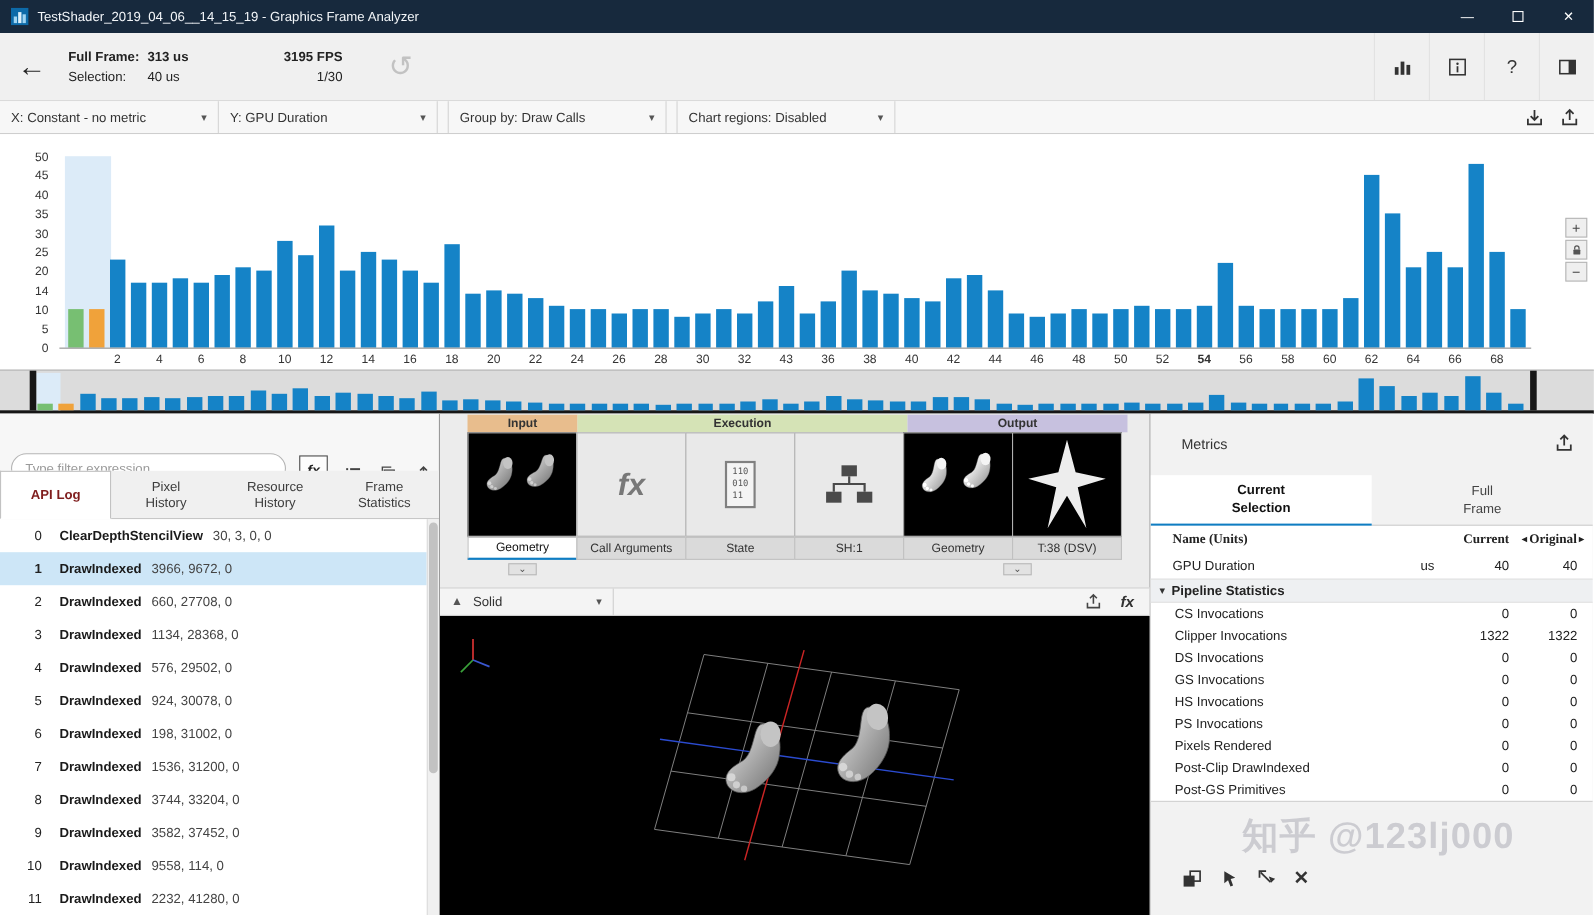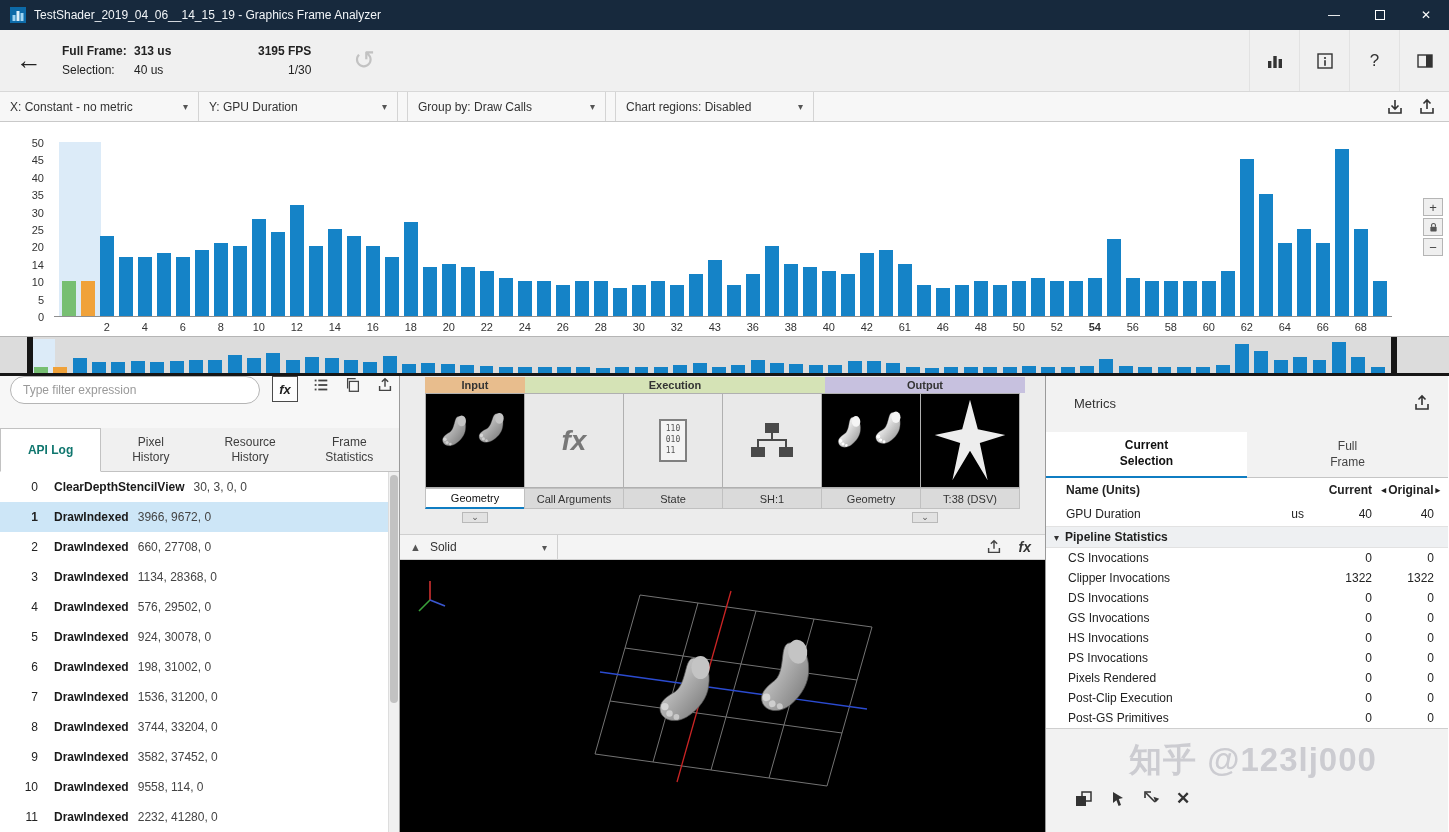--- a/index.html
+++ b/index.html
@@ -58,28 +58,28 @@
   #mini-bars{position:absolute;left:34px;top:2px;width:1356px;height:34px;}
   .mini-handle{position:absolute;top:0;width:6px;height:36px;background:#161616;}
 
   
   #bottom{position:absolute;top:376px;left:0;width:1449px;height:456px;display:flex;}
   #left-panel{width:400px;position:relative;background:#f7f7f7;border-right:1px solid #9a9a9a;flex:none;}
   #mid-panel{width:646px;position:relative;background:#ececec;border-right:1px solid #9a9a9a;flex:none;}
   #right-panel{width:402px;position:relative;background:#f2f2f2;flex:none;overflow:hidden;}
 
   
-  #filter-row{position:absolute;top:0;left:0;right:0;height:52px;display:flex;align-items:flex-start;}
+  #filter-row{position:absolute;top:12px;left:0;right:0;height:52px;display:flex;align-items:flex-end;}
   #filter-input{margin-left:10px;width:250px;height:28px;border:1px solid #b5b5b5;border-radius:14px;padding:0 12px;font-size:12px;color:#333;background:#fff;font-family:"Liberation Sans",sans-serif;}
   #filter-input::placeholder{color:#9a9a9a;}
   #fx-btn{width:26px;height:26px;margin-left:12px;border:1px solid #4a4a4a;background:#fdfdfd;display:flex;align-items:center;justify-content:center;font-style:italic;font-weight:bold;font-size:13px;color:#222;}
   .flt-icon{margin-left:14px;}
   #left-tabs{position:absolute;top:52px;left:0;right:0;height:44px;display:flex;background:#f0f0f0;border-bottom:1px solid #c2c2c2;}
   .ltab{flex:1;display:flex;align-items:center;justify-content:center;text-align:center;color:#3d3d3d;white-space:pre-line;line-height:1.25;}
-  .ltab.active{background:#fff;border:1px solid #c2c2c2;border-bottom:1px solid #fff;margin-bottom:-1px;font-weight:bold;color:#0f766e;}
+  .ltab.active{background:#fff;border:1px solid #c2c2c2;border-bottom:1px solid #fff;margin-bottom:-1px;font-weight:bold;color:#7f1d1d;}
   #api-log{position:absolute;top:96px;left:0;right:11px;bottom:0;background:#fff;overflow:hidden;}
   .log-row{height:30px;display:flex;align-items:center;}
   .log-row.selected{background:#cde6f7;}
   .log-row .idx{width:38px;text-align:right;color:#222;flex:none;}
   .log-row.selected .idx{font-weight:bold;}
   .log-row .fn{font-weight:bold;margin-left:16px;color:#1a1a1a;white-space:nowrap;}
   .log-row .args{margin-left:9px;color:#444;white-space:nowrap;}
   #left-scroll{position:absolute;top:96px;right:0;width:11px;bottom:0;background:#f0f0f0;border-left:1px solid #ddd;}
   #left-thumb{position:absolute;top:3px;left:1px;width:8px;height:228px;background:#c2c2c2;border-radius:4px;}
 
@@ -112,21 +112,21 @@
 
   
   #metrics-title{position:absolute;left:28px;top:20px;font-size:13px;color:#333;}
   #metrics-export{position:absolute;right:16px;top:17px;}
   #metrics-tabs{position:absolute;top:56px;left:0;right:0;height:46px;display:flex;border-bottom:1px solid #c5c5c5;}
   .mtab{flex:1;display:flex;align-items:center;justify-content:center;text-align:center;color:#444;white-space:pre-line;line-height:1.3;}
   .mtab.active{background:#fff;border-bottom:2px solid #0f7dc2;margin-bottom:-1px;font-weight:bold;color:#111;}
   #metrics-table{position:absolute;top:102px;left:0;right:0;background:#fff;border-bottom:1px solid #cfcfcf;}
   .mt-row{display:flex;align-items:center;height:24px;}
   .mt-row.stat{height:20px;}
-  .mt-header{font-weight:bold;}
+  .mt-header{font-weight:bold;font-family:Liberation Serif, serif;}
   .col-name{flex:1;padding-left:20px;white-space:nowrap;}
   .col-name.sub{padding-left:22px;}
   .col-unit{width:48px;text-align:right;flex:none;}
   .col-cur{width:68px;text-align:right;flex:none;}
   .col-cur2{width:116px;text-align:right;flex:none;}
   .col-orig{width:76px;text-align:right;padding-right:14px;flex:none;}
   .orig-head{width:76px;text-align:right;padding-right:8px;flex:none;display:flex;align-items:center;justify-content:flex-end;gap:2px;}
   .orig-head .arr{font-size:9px;color:#222;}
   .section-row{display:flex;align-items:center;height:22px;background:#eef0f2;border-top:1px solid #e2e2e2;border-bottom:1px solid #e2e2e2;}
   .section-row .tri{margin-left:8px;font-size:10px;color:#333;}
@@ -404,21 +404,21 @@
       <span class="x-tick" style="left: 462.8px;">24</span>
       <span class="x-tick" style="left: 500.8px;">26</span>
       <span class="x-tick" style="left: 538.8px;">28</span>
       <span class="x-tick" style="left: 576.8px;">30</span>
       <span class="x-tick" style="left: 614.8px;">32</span>
       <span class="x-tick" style="left: 652.8px;">43</span>
       <span class="x-tick" style="left: 690.8px;">36</span>
       <span class="x-tick" style="left: 728.8px;">38</span>
       <span class="x-tick" style="left: 766.8px;">40</span>
       <span class="x-tick" style="left: 804.8px;">42</span>
-      <span class="x-tick" style="left: 842.8px;">61</span>
+      <span class="x-tick" style="left: 842.8px;">44</span>
       <span class="x-tick" style="left: 880.8px;">46</span>
       <span class="x-tick" style="left: 918.8px;">48</span>
       <span class="x-tick" style="left: 956.8px;">50</span>
       <span class="x-tick" style="left: 994.8px;">52</span>
       <span class="x-tick" style="left: 1032.8px; font-weight: bold;">54</span>
       <span class="x-tick" style="left: 1070.8px;">56</span>
       <span class="x-tick" style="left: 1108.8px;">58</span>
       <span class="x-tick" style="left: 1146.8px;">60</span>
       <span class="x-tick" style="left: 1184.8px;">62</span>
       <span class="x-tick" style="left: 1222.8px;">64</span>
@@ -772,21 +772,21 @@
             <span class="col-name sub">PS Invocations</span>
             <span class="col-cur">0</span>
             <span class="col-orig">0</span>
           </div>
           <div class="mt-row stat">
             <span class="col-name sub">Pixels Rendered</span>
             <span class="col-cur">0</span>
             <span class="col-orig">0</span>
           </div>
           <div class="mt-row stat">
-            <span class="col-name sub">Post-Clip Execution</span>
+            <span class="col-name sub">Post-Clip DrawIndexed</span>
             <span class="col-cur">0</span>
             <span class="col-orig">0</span>
           </div>
           <div class="mt-row stat">
             <span class="col-name sub">Post-GS Primitives</span>
             <span class="col-cur">0</span>
             <span class="col-orig">0</span>
           </div>
         </div>
     </div>

